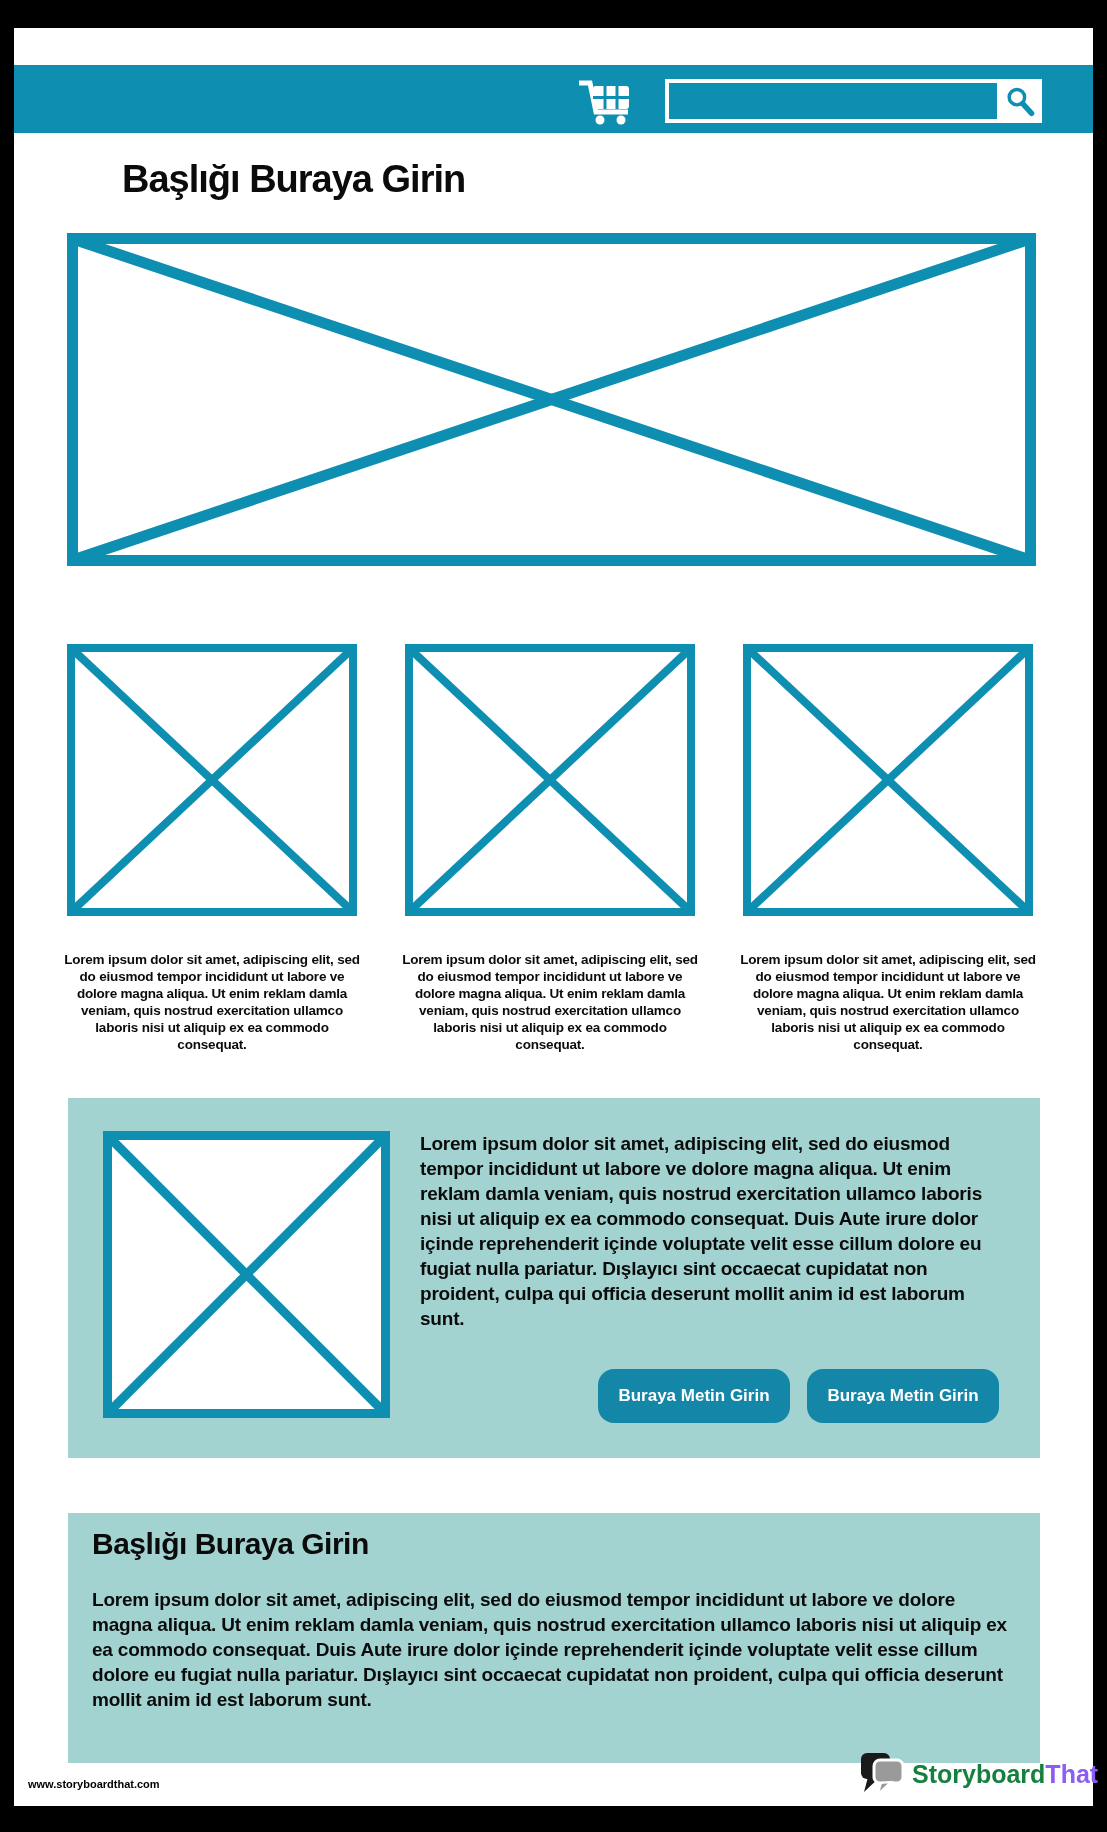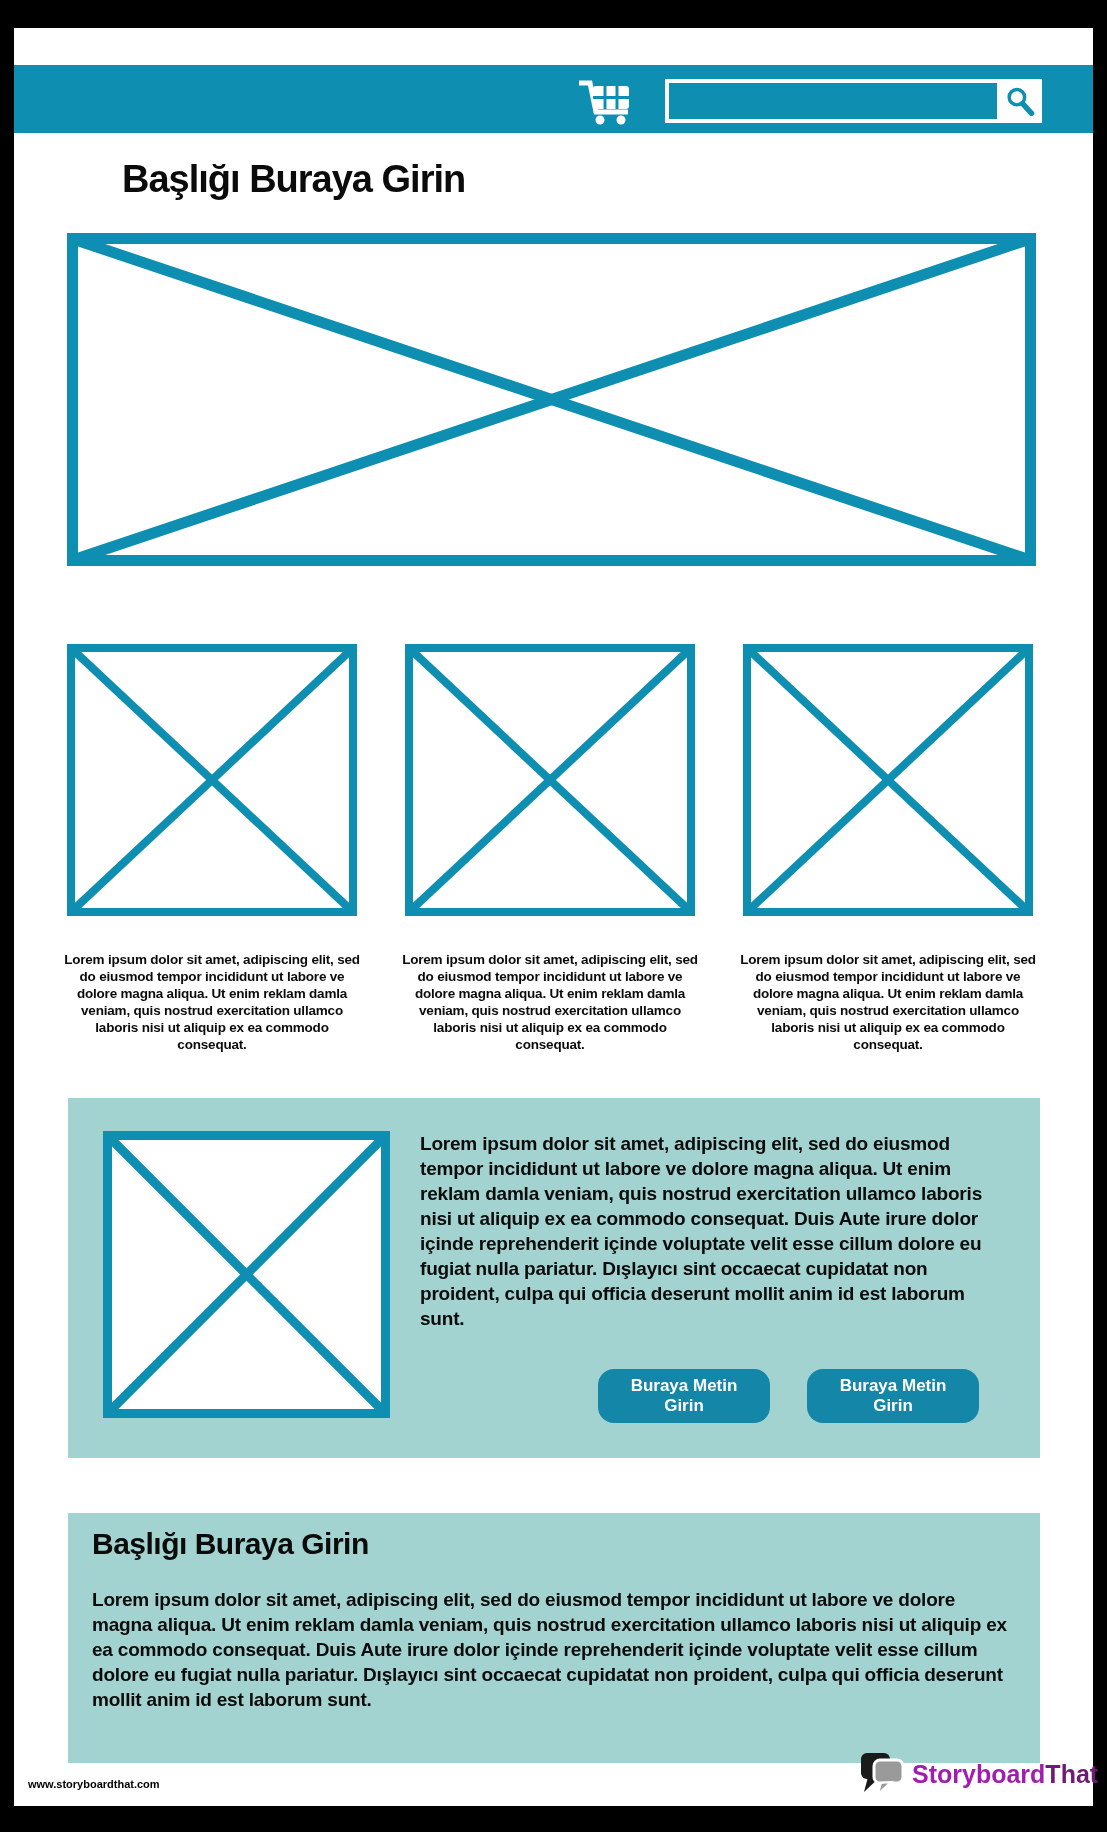--- a/index.html
+++ b/index.html
@@ -57,21 +57,21 @@
     position:absolute;left:54px;top:1070px;width:972px;height:360px;
     background:#A2D3D0;
   }
   .feature-ph{left:35px;top:33px;width:287px;height:287px;}
   .feature-text{
     position:absolute;left:352px;top:33px;width:580px;
     font-size:19px;font-weight:bold;color:#0b0b0b;
     line-height:25px;letter-spacing:-0.2px;
   }
   .cta-button{
-    position:absolute;top:271px;width:172px;height:54px;
+    position:absolute;top:271px;width:192px;height:54px;
     background:#1486A8;color:#fff;border:none;border-radius:16px;
     font-family:"Liberation Sans", sans-serif;
     font-size:17px;font-weight:bold;line-height:20px;
     text-align:center;cursor:pointer;padding:0 18px;box-sizing:border-box;
   }
   .cta-1{left:530px;}
   .cta-2{left:739px;}
   
   .about-section{
     position:absolute;left:54px;top:1485px;width:972px;height:250px;
@@ -89,22 +89,22 @@
   
   .site-url{
     position:absolute;left:14px;top:1750px;
     font-size:11px;font-weight:bold;color:#000;
   }
   .brand{
     position:absolute;left:846px;top:1722px;height:48px;
     display:flex;align-items:center;
   }
   .brand-text{font-size:25px;font-weight:bold;margin-left:6px;white-space:nowrap;}
-  .brand-storyboard{color:#a21caf;}
-  .brand-that{color:#701a75;}
+  .brand-storyboard{color:#15803d;}
+  .brand-that{color:#8b5cf6;}
 </style>
 </head>
 <body>
 
 <div class="page">
 
   <div class="header-bar">
     <div class="cart">
       <svg viewBox="0 0 62 48">
         <path d="M3 6 H14 L20 35 H52" stroke="#fff" stroke-width="5" fill="none"></path>

